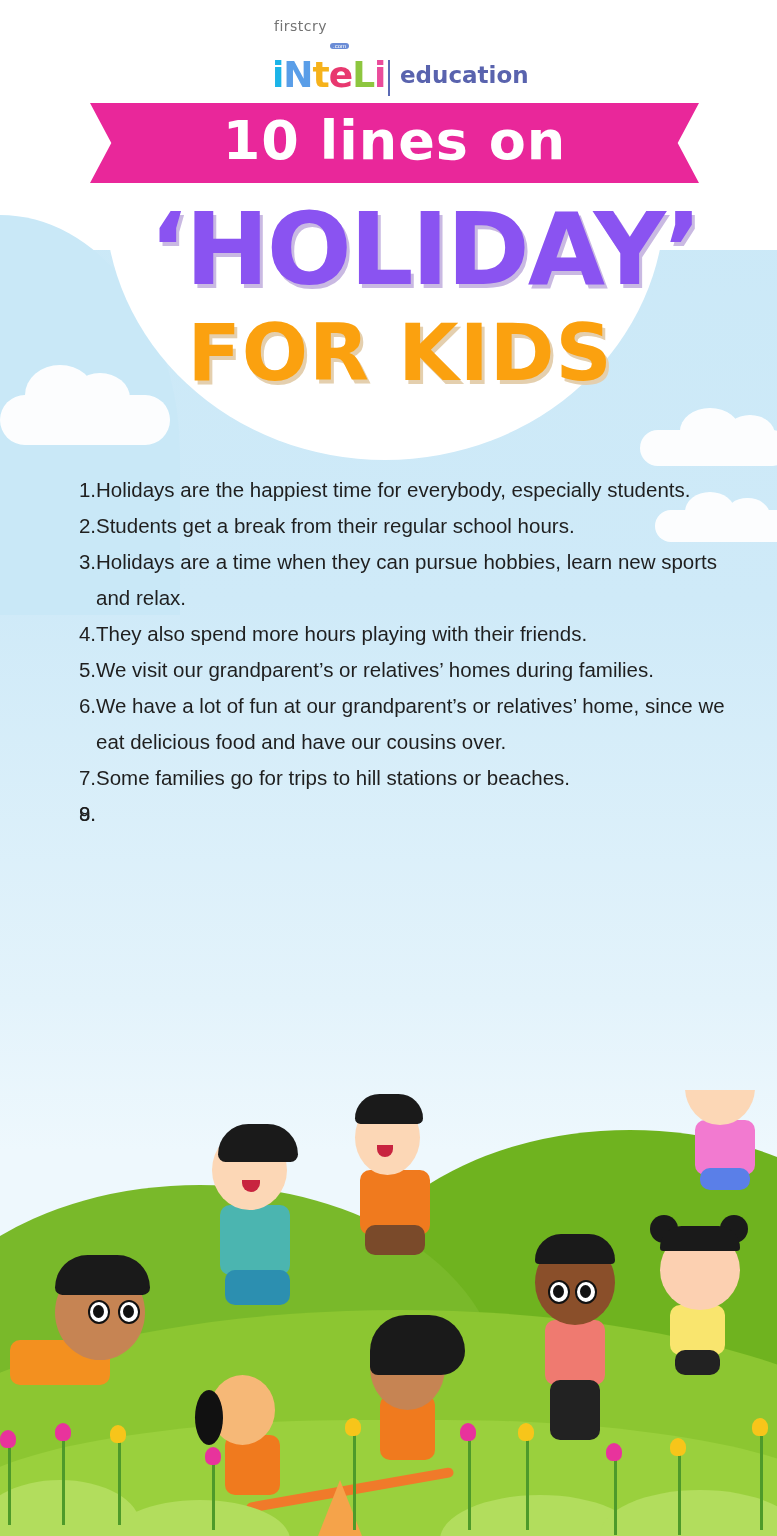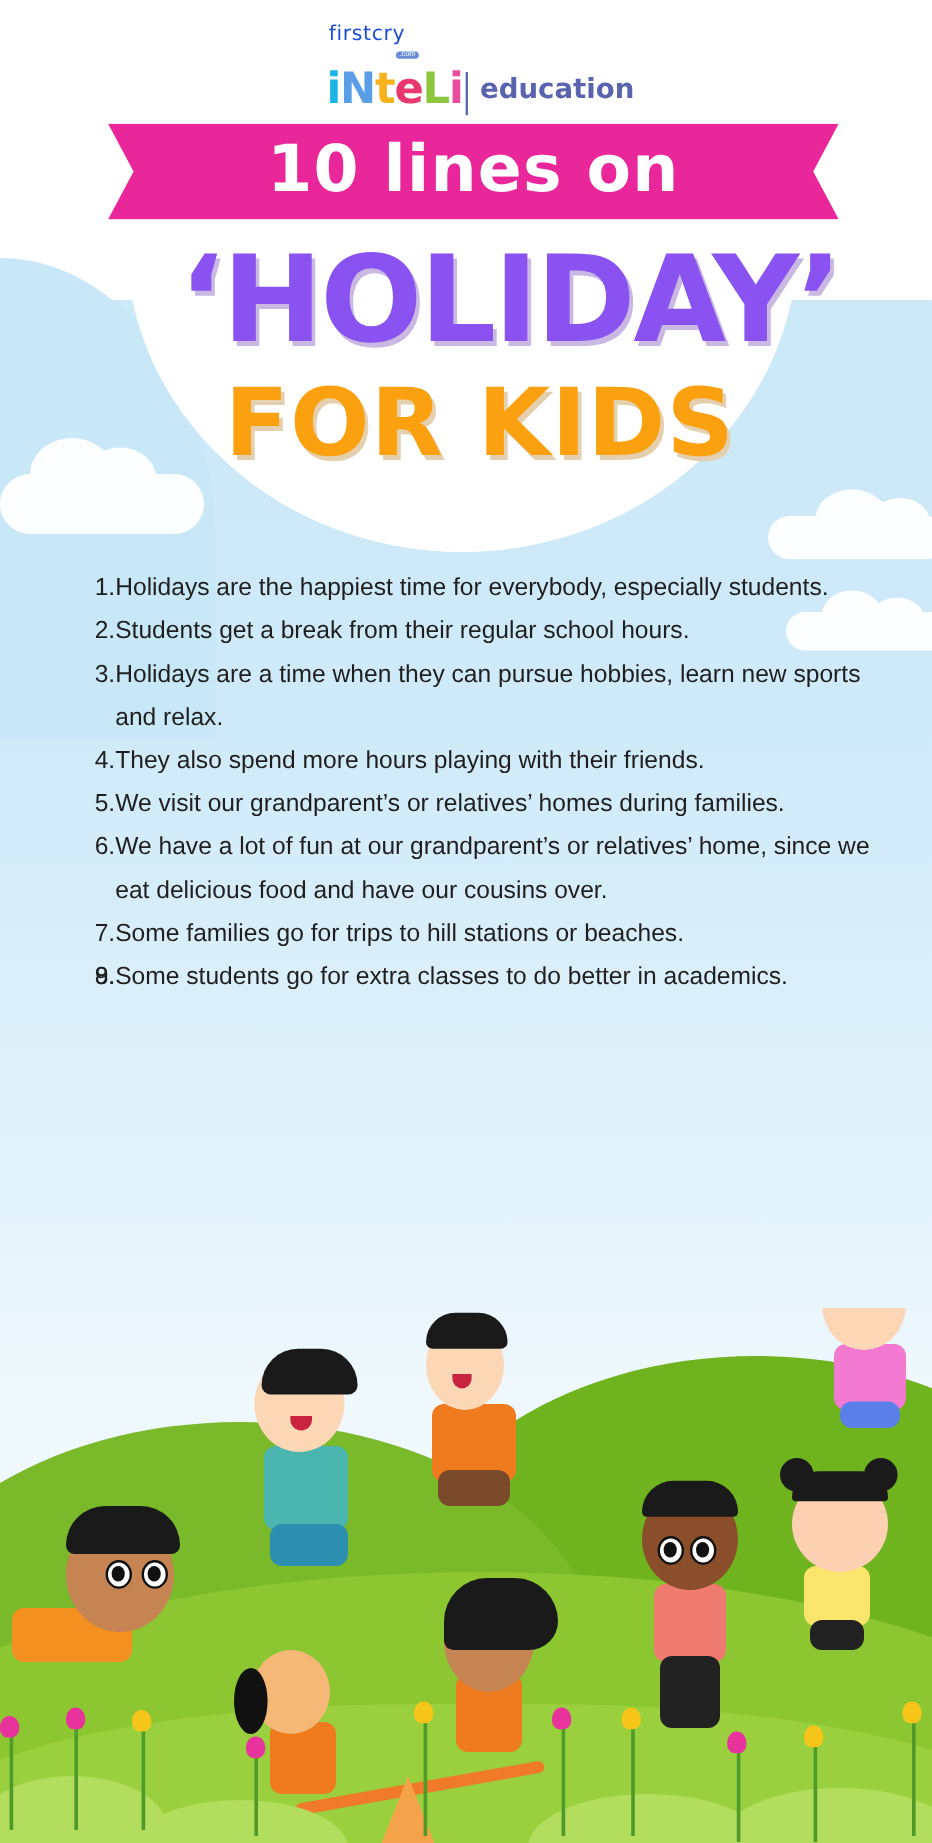--- a/index.html
+++ b/index.html
@@ -16,21 +16,21 @@
   .c1::before { left: 25px; top: -30px; width: 70px; height: 60px; }
   .c1::after { left: 70px; top: -22px; width: 60px; height: 50px; }
   .c2 { left: 640px; top: 430px; width: 150px; height: 36px; }
   .c2::before { left: 40px; top: -22px; width: 60px; height: 46px; }
   .c2::after { left: 85px; top: -15px; width: 50px; height: 40px; }
   .c3 { left: 655px; top: 510px; width: 140px; height: 32px; }
   .c3::before { left: 30px; top: -18px; width: 50px; height: 40px; }
   .c3::after { left: 70px; top: -12px; width: 45px; height: 35px; }
 
   .logo { position: absolute; left: 272px; top: 18px; width: 270px; height: 70px; }
-  .logo-firstcry { position:absolute; left: 2px; top: 0; font-family: "DejaVu Sans", sans-serif; font-size: 17px; color:#1d4ed8; letter-spacing: 0.5px; }
+  .logo-firstcry { position:absolute; left: 2px; top: 0; font-family: "DejaVu Sans", sans-serif; font-size: 14px; color:#737373; letter-spacing: 0.5px; }
   .logo-com { position:absolute; left: 58px; top: 25px; font-size: 6px; color:#fff; background:#6a8cd6; border-radius:5px; padding: 0 3px; }
   .logo-intelli { position:absolute; left: 0; top: 36px; font-family: "DejaVu Sans", sans-serif; font-weight: bold; font-size: 36px; letter-spacing: -1px; }
   .logo-intelli span:nth-child(1){ color:#1bb4e8; }
   .logo-intelli span:nth-child(2){ color:#5a9ee8; }
   .logo-intelli span:nth-child(3){ color:#f6b21b; }
   .logo-intelli span:nth-child(4){ color:#e8386f; }
   .logo-intelli span:nth-child(5){ color:#8dc63f; }
   .logo-intelli span:nth-child(6){ color:#ea4c9b; }
   .logo-divider { position:absolute; left: 116px; top: 42px; width: 2px; height: 36px; background:#5b6ab4; }
   .logo-education { position:absolute; left: 128px; top: 44px; font-family: "DejaVu Sans", sans-serif; font-weight: bold; font-size: 23px; color:#5963ae; }
@@ -102,21 +102,21 @@
 
 <ol class="lines">
   <li><span class="num">1.</span><span>Holidays are the happiest time for everybody, especially students.</span></li>
   <li><span class="num">2.</span><span>Students get a break from their regular school hours.</span></li>
   <li><span class="num">3.</span><span>Holidays are a time when they can pursue hobbies, learn new sports and relax.</span></li>
   <li><span class="num">4.</span><span>They also spend more hours playing with their friends.</span></li>
   <li><span class="num">5.</span><span>We visit our grandparent’s or relatives’ homes during families.</span></li>
   <li><span class="num">6.</span><span>We have a lot of fun at our grandparent’s or relatives’ home, since we eat delicious food and have our cousins over.</span></li>
   <li><span class="num">7.</span><span>Some families go for trips to hill stations or beaches.</span></li>
   <li><span class="num">8.</span></li>
-  <li><span class="num">9.</span><span>Some students go for extra classes to do better in academics.</span></li>
+  <li><span class="num">9.</span></li>
 </ol>
 
 <div class="scene">
   <div class="hill2"></div>
   <div class="hill1"></div>
   <div class="hill3"></div>
   <div class="hill4"></div>
 
   <div class="kid" style="left:180px;top:40px;">
     <div class="body" style="left:40px;top:75px;width:70px;height:70px;background:#4bb5b0;"></div>

